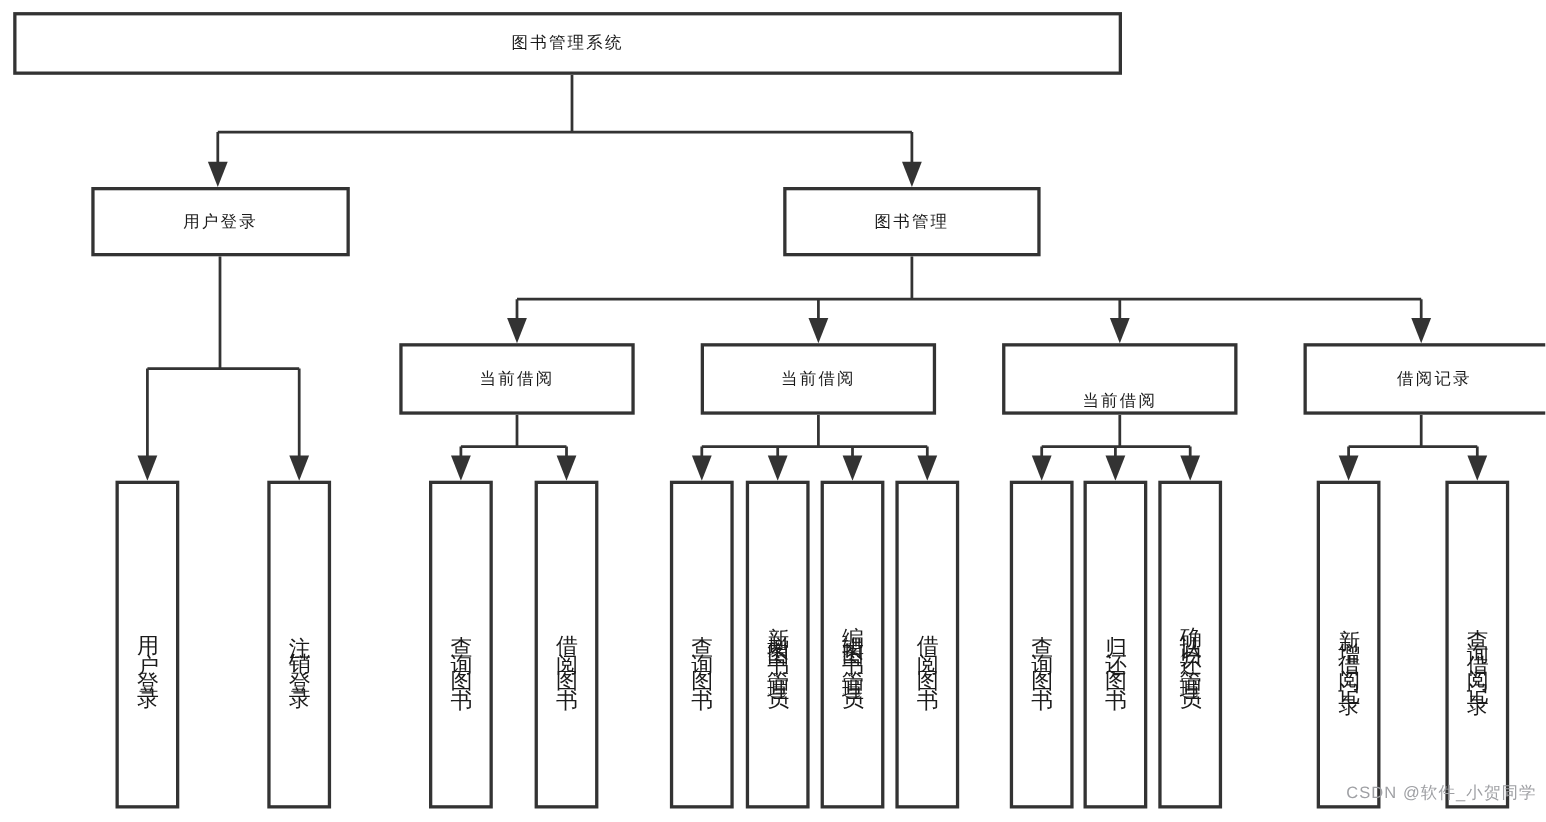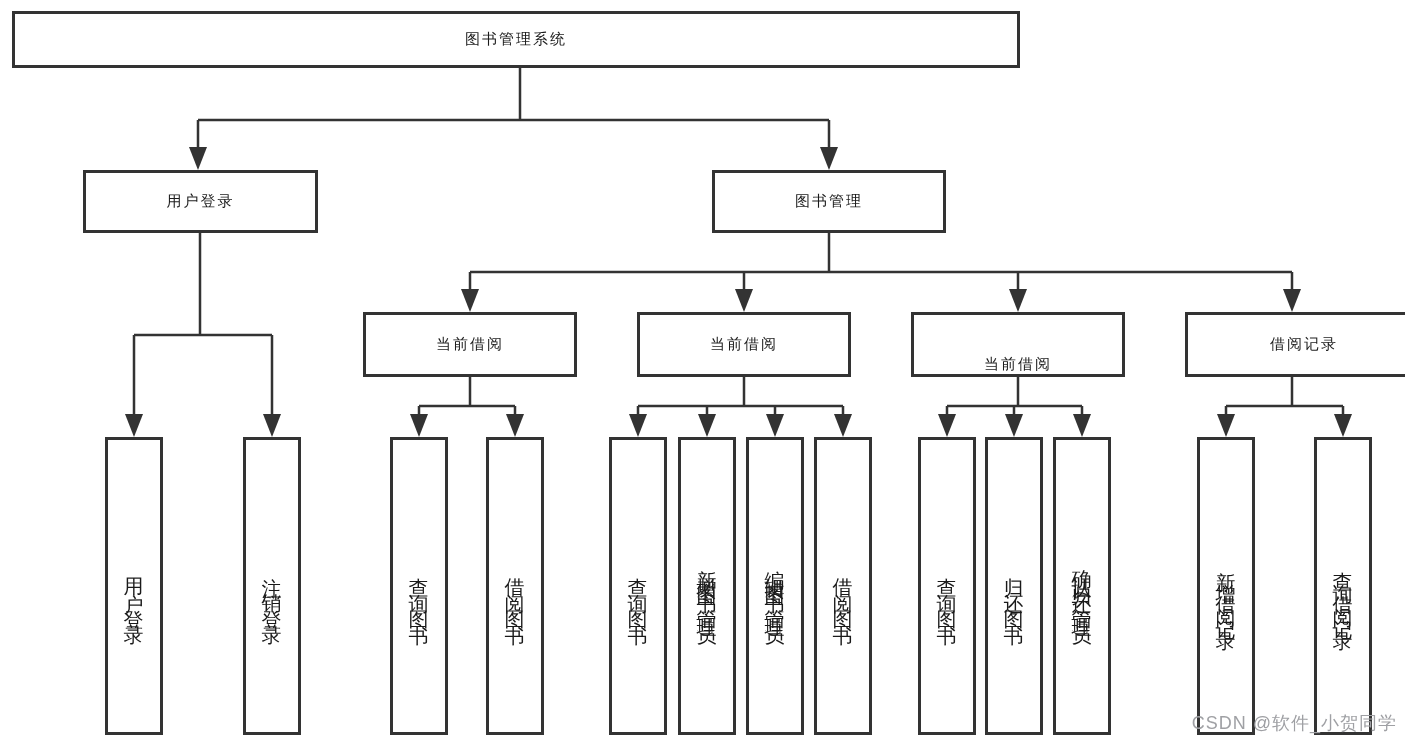--- a/index.html
+++ b/index.html
@@ -59,21 +59,21 @@
   .v9 { letter-spacing: 8px;  padding-top: 8px;  }
   .leaf {
     top: 437px;
     width: 58px;
     height: 298px;
   }
   .watermark {
     position: absolute;
     top: 711px;
     right: 8px;
-    font-size: 18px;
+    font-size: 15px;
     letter-spacing: 1px;
     color: #9fa0a4;
     z-index: 5;
     white-space: nowrap;
   }
 </style>
 </head>
 <body>
 
 <div class="stage">

